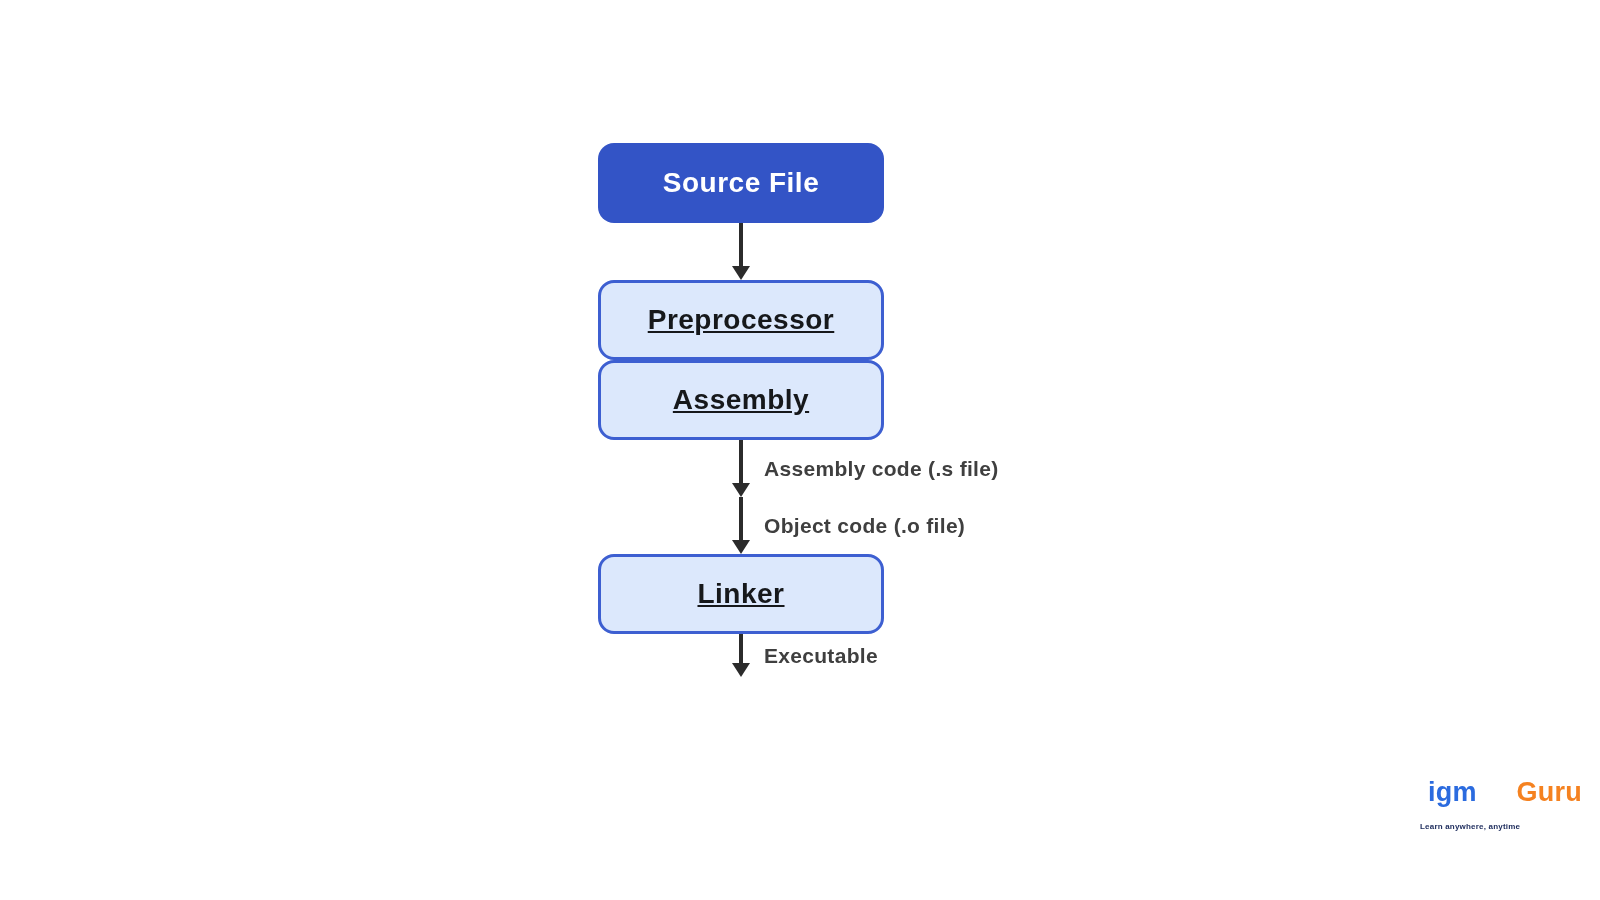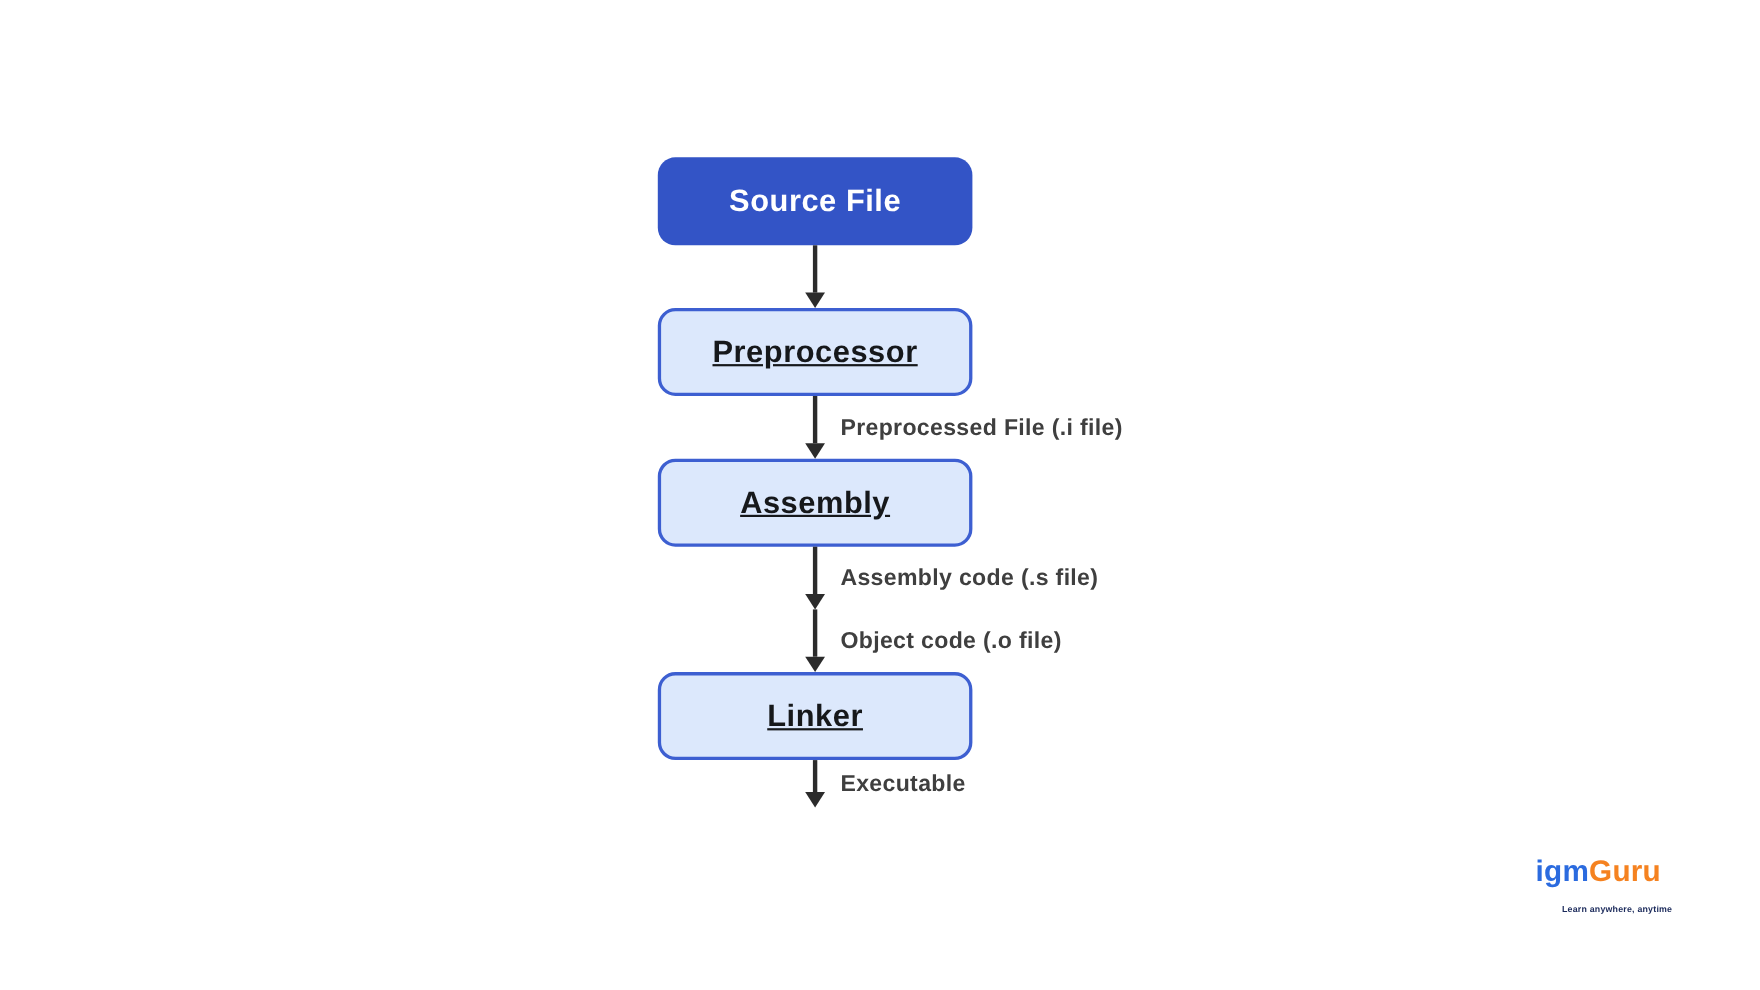--- a/index.html
+++ b/index.html
@@ -89,22 +89,22 @@
     position: absolute;
     left: 1396px;
     top: 778px;
   }
   .logo-text {
     font-size: 27px;
     font-weight: bold;
     line-height: 1.1;
     letter-spacing: 0.2px;
   }
-  .logo-igm { color: var(--logo-blue, #2B6BDF); }
-  .logo-guru { color: var(--logo-orange, #F58220); }
+  .logo-igm { color: var(--logo-blue, #2B6BDF); margin-left: 32px; }
+  .logo-guru { color: var(--logo-orange, #F58220); margin-left: 40px; }
   .logo-tagline {
     font-size: 8px;
     font-weight: bold;
     color: var(--logo-tagline, #1B2A5B);
     margin-top: 14px;
     padding-left: 24px;
     letter-spacing: 0.2px;
     white-space: nowrap;
   }
 </style>
@@ -123,27 +123,20 @@
       <div class="arrow">
         <span class="stem"></span>
         <span class="head"></span>
       </div>
     </div>
 
     <div class="node secondary">
       <span>Preprocessor</span>
     </div>
 
-    <div class="edge">
-      <div class="arrow">
-        <span class="stem"></span>
-        <span class="head"></span>
-      </div>
-      <span class="edge-label">Preprocessed File (.i file)</span>
-    </div>
 
     <div class="node secondary">
       <span>Assembly</span>
     </div>
 
     <div class="edge">
       <div class="arrow">
         <span class="stem"></span>
         <span class="head"></span>
       </div>

